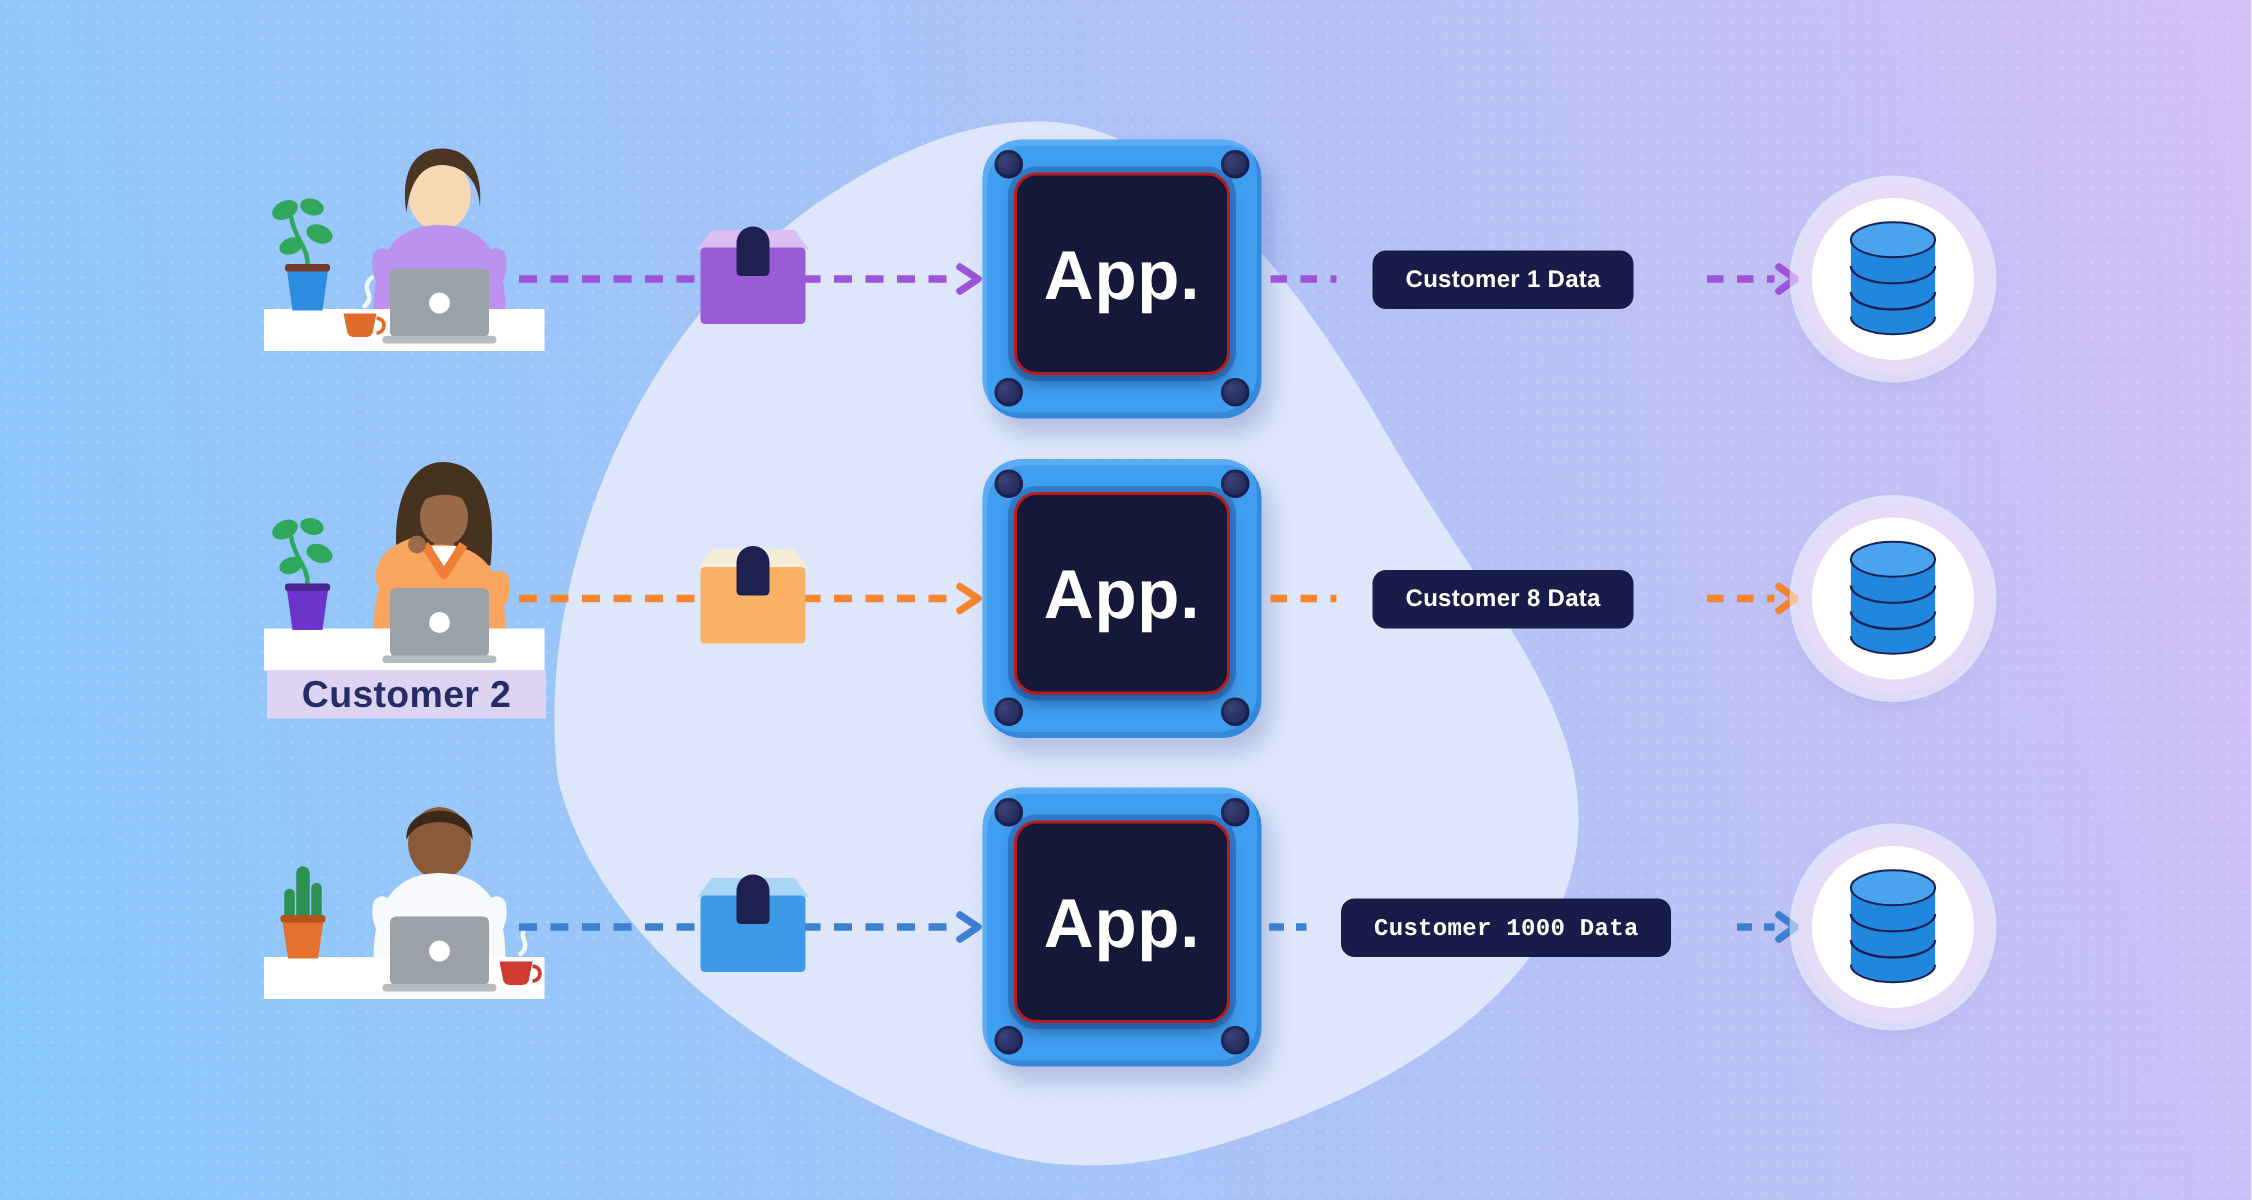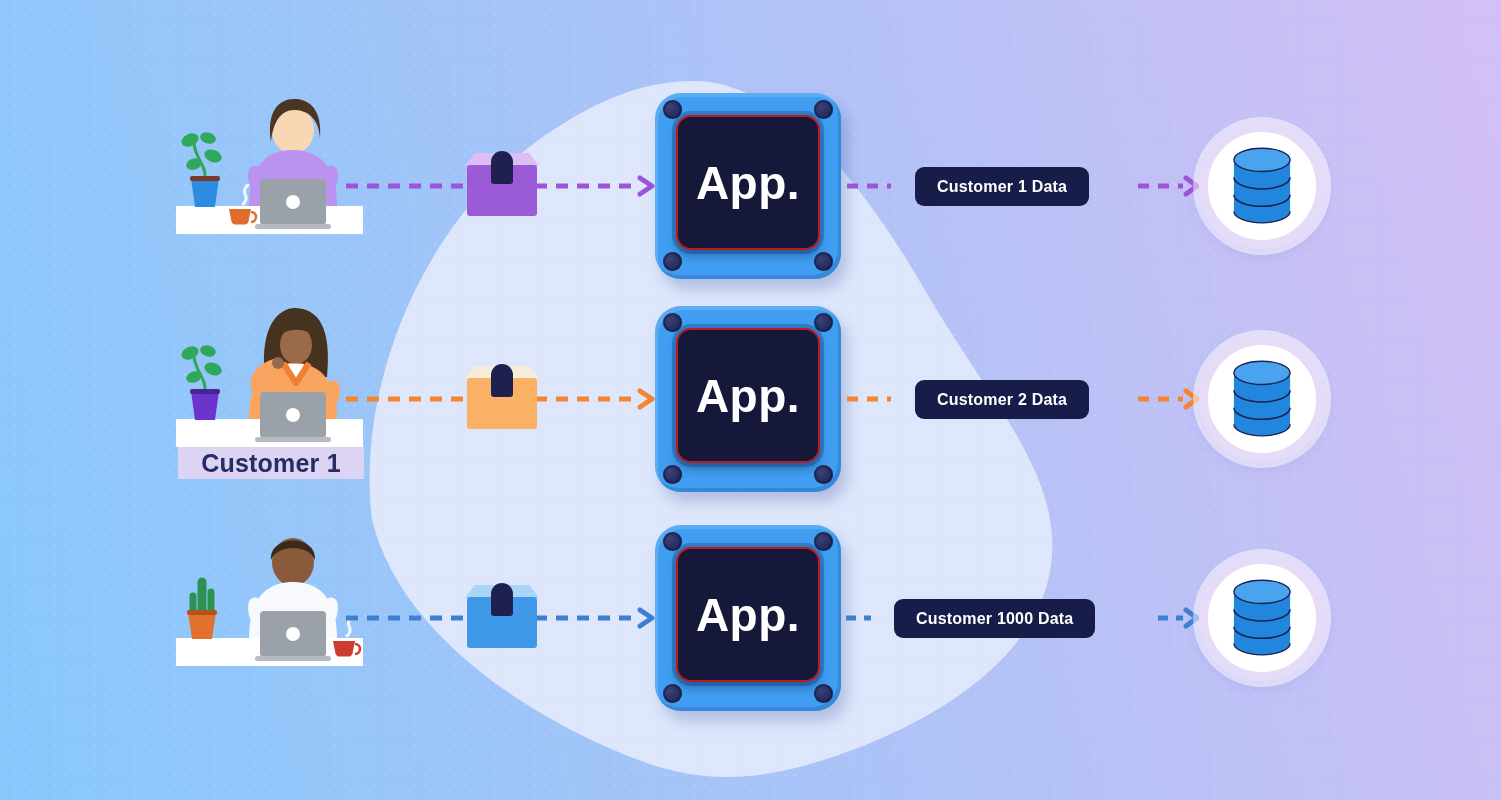--- a/index.html
+++ b/index.html
@@ -70,21 +70,21 @@
     box-shadow:0 0 0 4px rgba(25,55,125,.33), 0 6px 9px rgba(10,20,60,.35);
     display:flex;align-items:center;justify-content:center;}
   .app-box .panel span{color:#fff;font-size:46px;font-weight:bold;letter-spacing:.5px;}
 
   
   .pill{left:895px;top:calc(var(--cy) - 19px);height:39px;
     background:var(--pill-navy,#181C48);color:var(--pill-text,#fff);
     border-radius:9px;padding:0 22px;
     display:inline-flex;align-items:center;white-space:nowrap;
     font-size:16px;font-weight:bold;letter-spacing:.2px;margin-left:20px;}
-  .r3 .pill{left:874px;}
+  .r3 .pill{left:874px;font-family:Liberation Mono, monospace;}
 
   
   .db-badge{left:1199px;top:calc(var(--cy) - 63px);width:126px;height:126px;
     box-sizing:border-box;border-radius:50%;background:#fff;
     border:9px solid var(--db-ring,#E6DCF8);
     box-shadow:0 0 0 6px rgba(255,255,255,.5), 0 6px 14px rgba(120,100,200,.18);
     display:flex;align-items:center;justify-content:center;}
 </style>
 </head>
 <body>
@@ -196,21 +196,21 @@
         <g>
           <path d="M55 98 C56 84 46 80 44 64" stroke="var(--plant)" stroke-width="3" fill="none"></path>
           <ellipse cx="40" cy="60" rx="9" ry="6" fill="var(--plant)" transform="rotate(-25 40 60)"></ellipse>
           <ellipse cx="58" cy="58" rx="8" ry="5.5" fill="var(--plant)" transform="rotate(15 58 58)"></ellipse>
           <ellipse cx="63" cy="76" rx="9" ry="6" fill="var(--plant)" transform="rotate(20 63 76)"></ellipse>
           <ellipse cx="44" cy="84" rx="8" ry="5.5" fill="var(--plant)" transform="rotate(-20 44 84)"></ellipse>
           <path d="M41 98 L69 98 L65 127 L45 127 Z" fill="var(--pot)"></path>
           <rect x="40" y="96" width="30" height="5" rx="2" fill="var(--pot-rim)"></rect>
         </g>
       </svg>
-      <div class="desk-label">Customer 1</div>
+      <div class="desk-label">Customer 2</div>
     </div>
 
     <svg class="seg1" width="315" height="24" viewBox="0 0 315 24">
       <line x1="3" y1="12" x2="294" y2="12" stroke="var(--accent)" stroke-width="5" stroke-dasharray="12 9"></line>
       <path d="M297 4 L309 12 L297 20" stroke="var(--accent)" stroke-width="5" fill="none" stroke-linecap="round" stroke-linejoin="round"></path>
     </svg>
 
     <div class="package">
       <div class="lid"></div>
       <div class="box-body"></div>
@@ -224,21 +224,21 @@
       <div class="bolt br"></div>
       <div class="panel">
         <span>App.</span>
       </div>
     </div>
 
     <svg class="seg2" width="48" height="24" viewBox="0 0 48 24">
       <line x1="2" y1="12" x2="46" y2="12" stroke="var(--accent)" stroke-width="5" stroke-dasharray="11 9"></line>
     </svg>
 
-    <div class="pill">Customer 2 Data</div>
+    <div class="pill">Customer 8 Data</div>
 
     <svg class="seg3" width="64" height="24" viewBox="0 0 64 24">
       <line x1="2" y1="12" x2="47" y2="12" stroke="var(--accent)" stroke-width="5" stroke-dasharray="11 9"></line>
       <path d="M50 4 L61 12 L50 20" stroke="var(--accent)" stroke-width="5" fill="none" stroke-linecap="round" stroke-linejoin="round"></path>
     </svg>
 
     <div class="db-badge">
       <svg width="62" height="80" viewBox="0 0 64 80">
         <path d="M3 13 L3 66 A29 12 0 0 0 61 66 L61 13 Z" fill="var(--db-body,#2187DE)"></path>
         <ellipse cx="32" cy="13" rx="29" ry="12" fill="var(--db-top,#4AA3EF)" stroke="var(--db-line,#1B2150)" stroke-width="1.4"></ellipse>

